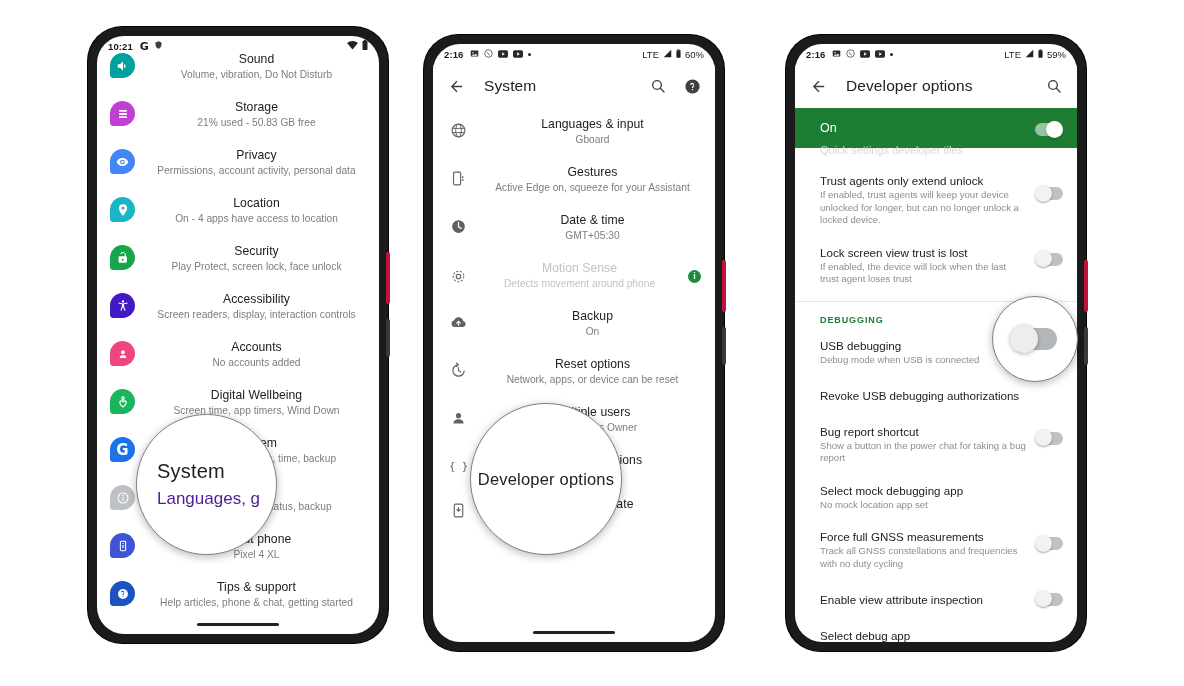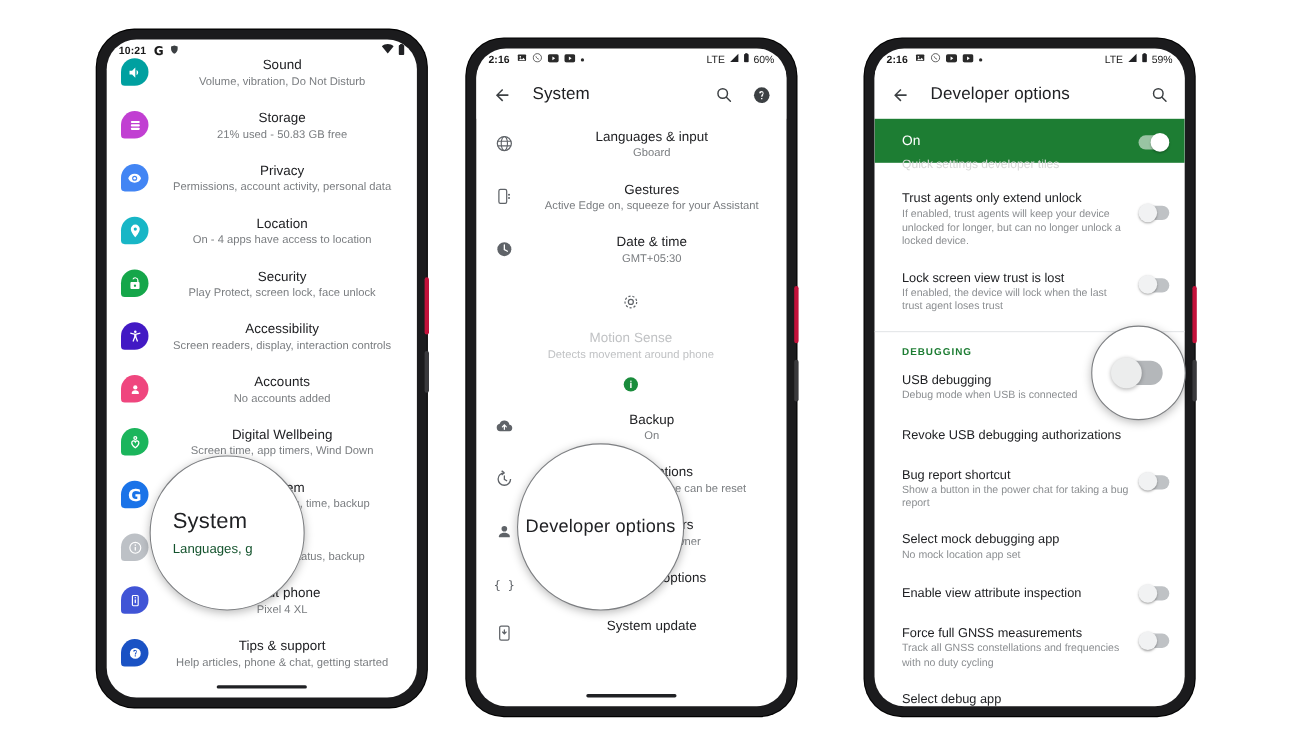--- a/index.html
+++ b/index.html
@@ -123,21 +123,21 @@
   .mag {
     position: absolute; border-radius: 50%;
     background: #ffffff;
     border: 1.6px solid #7d7f82;
     box-shadow: 0 2px 9px rgba(0,0,0,.28);
     overflow: hidden;
     display: flex; flex-direction: column; justify-content: center;
     z-index: 30;
   }
   .mag .mtitle { font-size: 20px; color: #202124; letter-spacing: .2px; white-space: nowrap; }
-  .mag .msub { font-size: 12px; color: #14532d; white-space: nowrap; margin-top: 6px; }
+  .mag .msub { font-size: 17px; color: #4c1d95; white-space: nowrap; margin-top: 6px; }
   #mag1 { left: 136px; top: 414px; width: 141px; height: 141px; padding-left: 20px; }
   #mag2 { left: 470px; top: 403px; width: 152px; height: 152px; padding-left: 0px; align-items:center; }
   #mag2 .mtitle { font-size: 16.5px; }
   #mag3 { left: 992px; top: 296px; width: 86px; height: 86px; align-items: center; }
   .mag-toggle {
     width: 44px; height: 22px; border-radius: 12px; background: #b4b7ba; position: relative;
   }
   .mag-toggle::after {
     content:''; position:absolute; left:-3px; top:-3px; width:28px; height:28px;
     border-radius:50%; background:#eceded; box-shadow: 0 1px 4px rgba(0,0,0,.3);
@@ -469,21 +469,21 @@
                 <circle cx="12" cy="12" r="9" fill="#5f6368"></circle>
                 <path d="M12 6.5v6l4 2.2" stroke="#fff" stroke-width="1.7" fill="none" stroke-linecap="round"></path>
               </svg>
           </div>
           <div class="txt">
             <div class="t1">Date &amp; time</div>
             <div class="t2">GMT+05:30</div>
           </div>
         </div>
 
-        <div class="row dim" style="align-items:center;flex-direction:column;">
+        <div class="row dim" style="align-items:center;">
           <div class="icon glyph-mono">
             <svg viewBox="0 0 24 24">
                 <circle cx="12" cy="12" r="3.2" fill="none" stroke="#5f6368" stroke-width="1.6"></circle>
                 <circle cx="12" cy="12" r="7.5" fill="none" stroke="#5f6368" stroke-width="1.5" stroke-dasharray="2.8 2.4"></circle>
               </svg>
           </div>
           <div class="txt">
             <div class="t1">Motion Sense</div>
             <div class="t2">Detects movement around phone</div>
           </div>
@@ -676,33 +676,33 @@
           <span class="toggle off" style="margin-top:8px;"></span>
         </div>
 
         <div class="prow">
           <div class="txt">
             <div class="t1">Select mock debugging app</div>
             <div class="t2">No mock location app set</div>
           </div>
         </div>
 
-        <div class="prow" style="padding-top:12px;padding-bottom:12px;">
-          <div class="txt">
-            <div class="t1">Enable view attribute inspection</div>
-          </div>
-          <span class="toggle off" style="margin-top:1px;"></span>
-        </div>
-
         <div class="prow">
           <div class="txt">
             <div class="t1">Force full GNSS measurements</div>
             <div class="t2">Track all GNSS constellations and frequencies with no duty cycling</div>
           </div>
           <span class="toggle off" style="margin-top:8px;"></span>
+        </div>
+
+        <div class="prow" style="padding-top:12px;padding-bottom:12px;">
+          <div class="txt">
+            <div class="t1">Enable view attribute inspection</div>
+          </div>
+          <span class="toggle off" style="margin-top:1px;"></span>
         </div>
 
         <div class="prow">
           <div class="txt">
             <div class="t1">Select debug app</div>
 
           </div>
         </div>
 
       </div>

